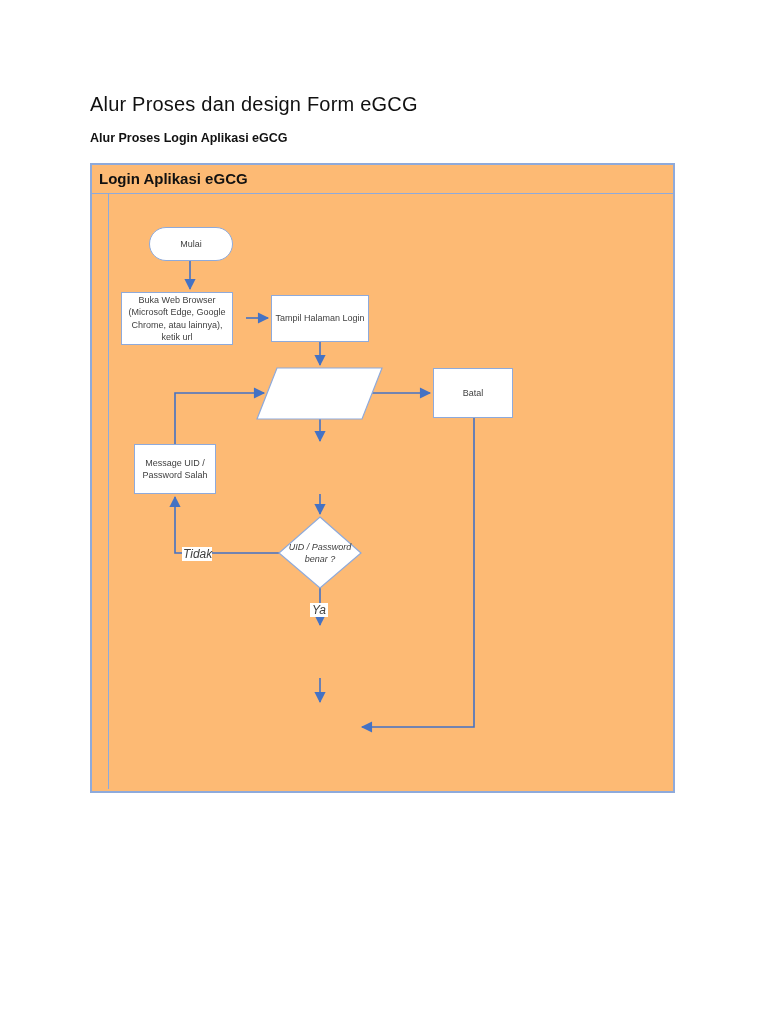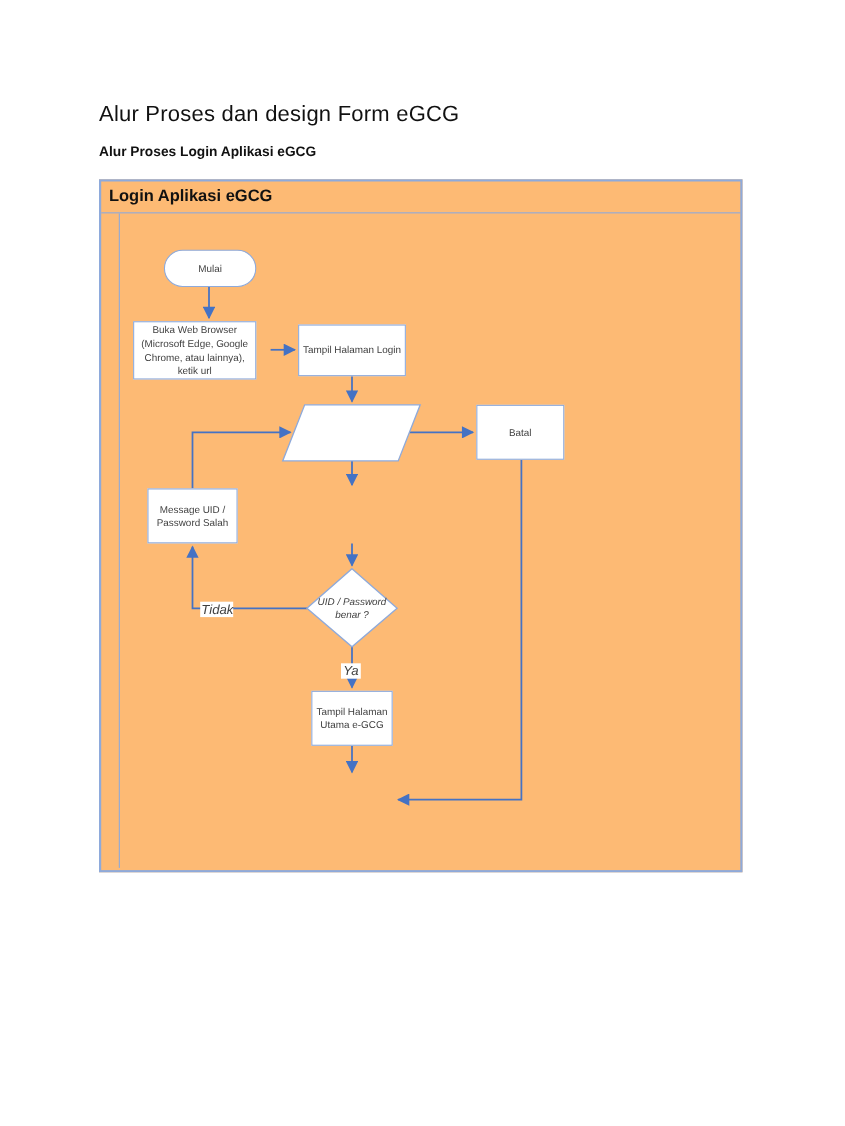--- a/index.html
+++ b/index.html
@@ -129,23 +129,20 @@
 
         <div class="node" style="left:25px; top:250px; width:82px; height:50px;">
           <span>Message UID / Password Salah</span>
         </div>
 
 
         <div class="node naked" style="left:176px; top:344px; width:70px; height:30px;font-style:italic;">
           <span>UID / Password benar ?</span>
         </div>
 
-        <div class="node" style="left:174px; top:434px; width:74px; height:50px;">
-          <span>Tampil Halaman Utama e-GCG</span>
-        </div>
 
 
         <div class="edge-label" style="left:73px; top:353px; width:30px;">Tidak</div>
 
         <div class="edge-label" style="left:201px; top:409px; width:18px;">Ya</div>
 
       </div>
     </div>
   </div>
 </div>

